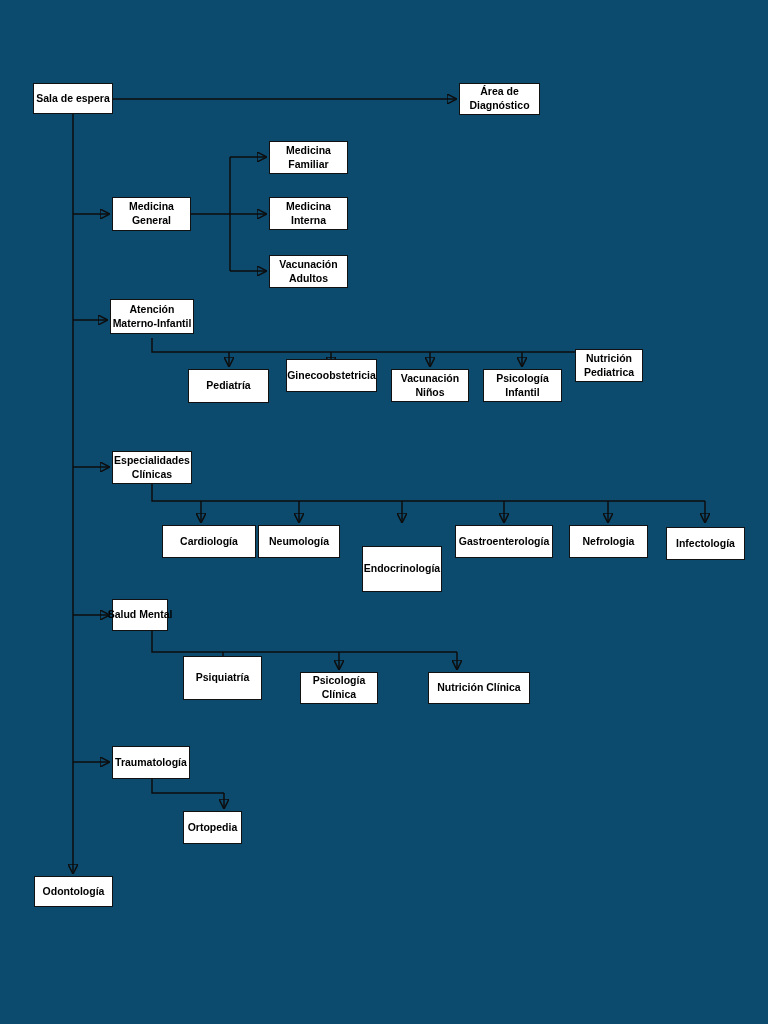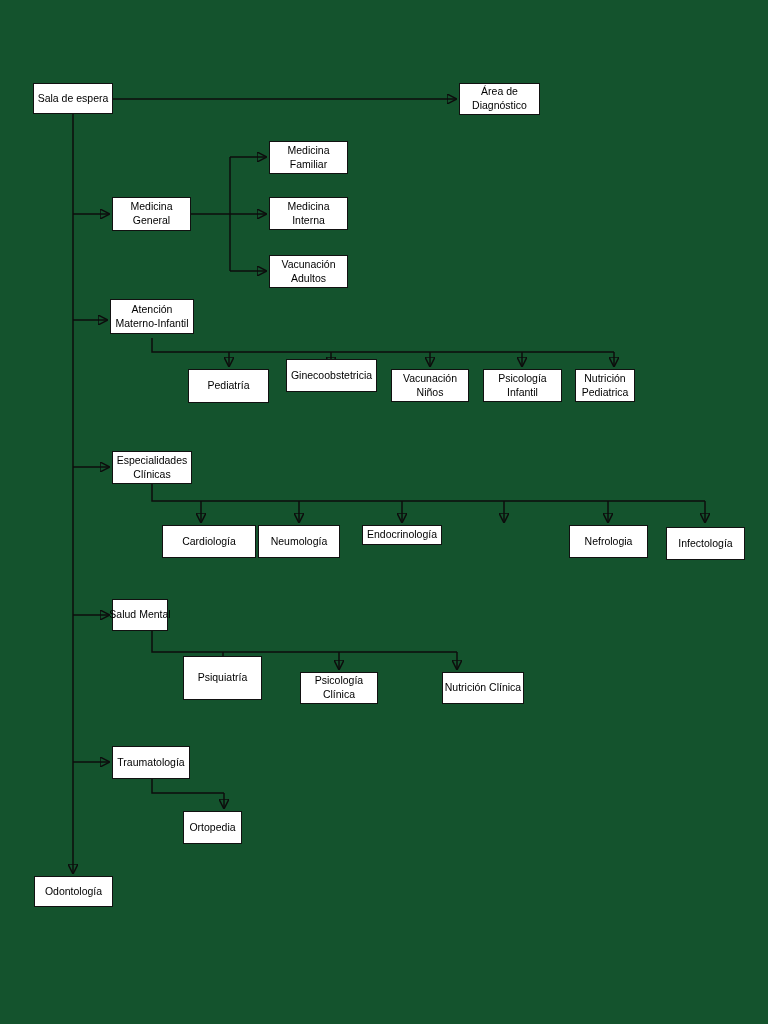--- a/index.html
+++ b/index.html
@@ -1,22 +1,23 @@
 <!DOCTYPE html>
 <html><head>
 <meta charset="utf-8">
 <style>
   html, body { margin: 0; padding: 0; background: #ffffff; }
   .canvas {
     position: relative;
     width: 768px;
     height: 1024px;
-    background: #14532d;
+    background: #0c4a6e;
     font-family: "Liberation Sans", "DejaVu Sans", sans-serif;
     overflow: hidden;
+    font-weight: bold;
   }
   .edges-layer {
     position: absolute;
     left: 0; top: 0;
     width: 768px; height: 1024px;
   }
   .edges-layer path {
     stroke: #0d0d0d;
     stroke-width: 1.5;
     fill: none;
@@ -125,56 +126,59 @@
     <span class="lbl">Ginecoobstetricia</span>
   </div>
   <div class="node" style="left:391px;top:369px;width:78px;height:33px">
     <span class="lbl">Vacunación
 Niños</span>
   </div>
   <div class="node" style="left:483px;top:369px;width:79px;height:33px">
     <span class="lbl">Psicología
 Infantil</span>
   </div>
-  <div class="node" style="left:575px;top:369px;width:60px;height:33px">
+  <div class="node" style="left:575px;top:349px;width:68px;height:33px">
     <span class="lbl">Nutrición
 Pediatrica</span>
   </div>
 
   <div class="node" style="left:112px;top:451px;width:80px;height:33px">
     <span class="lbl">Especialidades
 Clínicas</span>
   </div>
   <div class="node" style="left:162px;top:525px;width:94px;height:33px">
     <span class="lbl">Cardiología</span>
   </div>
   <div class="node" style="left:258px;top:525px;width:82px;height:33px">
     <span class="lbl">Neumología</span>
   </div>
-  <div class="node" style="left:362px;top:525px;width:80px;height:20px">
+  <div class="node" style="left:362px;top:546px;width:80px;height:46px">
     <span class="lbl">Endocrinología</span>
+  </div>
+  <div class="node" style="left:455px;top:525px;width:98px;height:33px">
+    <span class="lbl">Gastroenterología</span>
   </div>
   <div class="node" style="left:569px;top:525px;width:79px;height:33px">
     <span class="lbl">Nefrologia</span>
   </div>
   <div class="node" style="left:666px;top:527px;width:79px;height:33px">
     <span class="lbl">Infectología</span>
   </div>
 
   <div class="node" style="left:112px;top:599px;width:56px;height:32px">
     <span class="lbl">Salud Mental</span>
   </div>
   <div class="node" style="left:183px;top:656px;width:79px;height:44px">
     <span class="lbl">Psiquiatría</span>
   </div>
   <div class="node" style="left:300px;top:672px;width:78px;height:32px">
     <span class="lbl">Psicología
 Clínica</span>
   </div>
-  <div class="node" style="left:442px;top:672px;width:82px;height:32px">
+  <div class="node" style="left:428px;top:672px;width:102px;height:32px">
     <span class="lbl">Nutrición Clínica</span>
   </div>
 
   <div class="node" style="left:112px;top:746px;width:78px;height:33px">
     <span class="lbl">Traumatología</span>
   </div>
   <div class="node" style="left:183px;top:811px;width:59px;height:33px">
     <span class="lbl">Ortopedia</span>
   </div>
 

